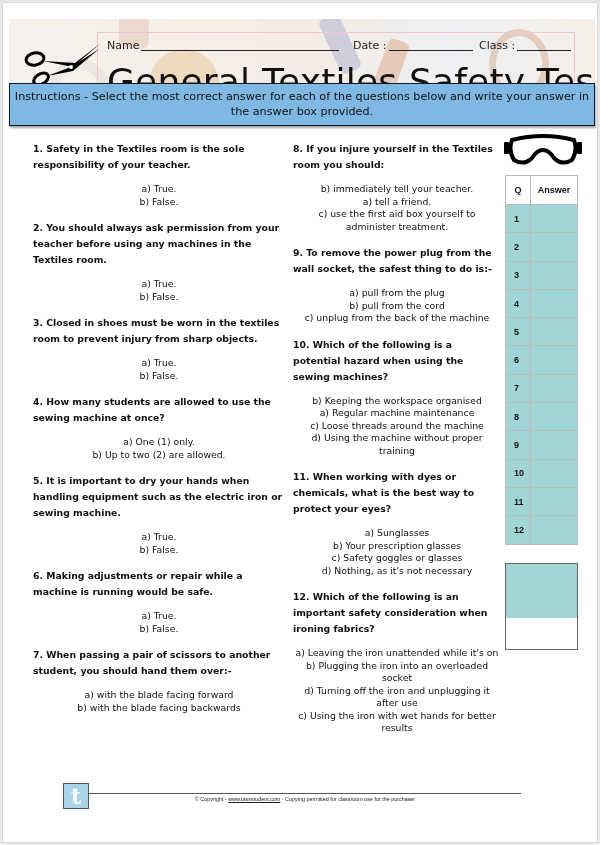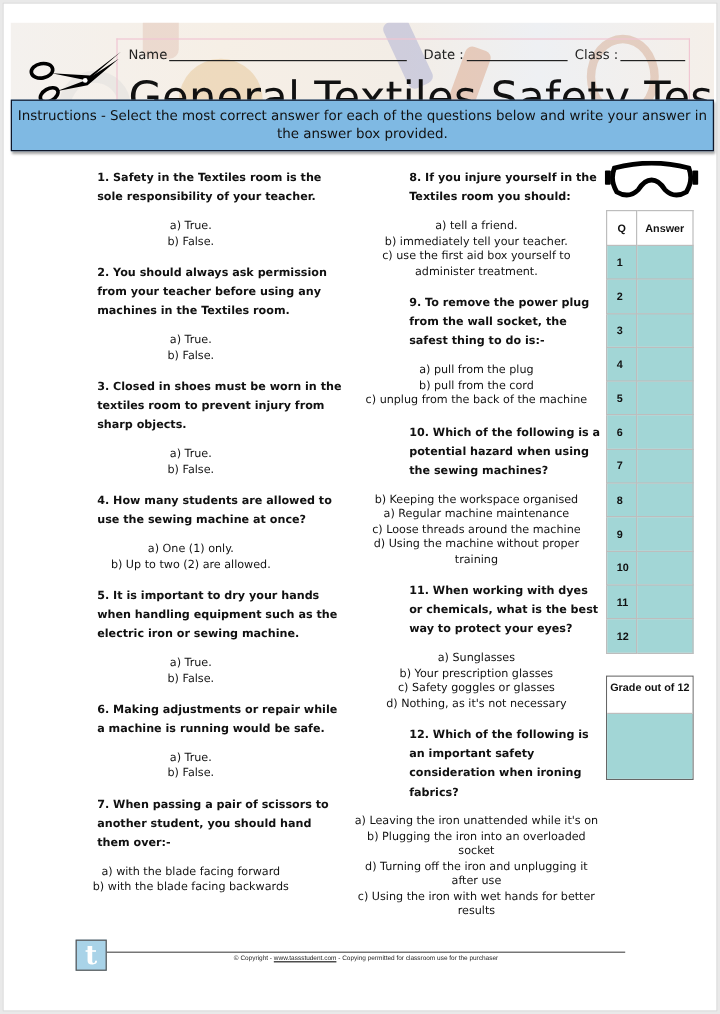--- a/index.html
+++ b/index.html
@@ -36,21 +36,21 @@
   
   .instructions {
     position: absolute; left: 6px; top: 80px; width: 586px; height: 43px;
     background: #7fb9e3; border: 1px solid #0f172a; box-shadow: 1px 2px 2px rgba(0,0,0,.35);
     text-align: center; font-size: 11.2px; line-height: 15px; padding-top: 5px; color: #111;
   }
   
   .col { position: absolute; top: 138px; font-size: 9.3px; line-height: 12.5px; }
   .col.left { left: 30px; width: 252px; }
   .col.right { left: 290px; width: 208px; }
-  .q { font-weight: bold; line-height: 16px; margin-bottom: 10px; margin-left: 48px; }
+  .q { font-weight: bold; line-height: 16px; margin-bottom: 10px; }
   .opts { margin-bottom: 12px; }
   .opt { display: block; text-align: center; }
   
   .goggles { position: absolute; left: 501px; top: 131px; width: 78px; height: 32px; }
   
   .ans-table {
     position: absolute; left: 502px; top: 172px; width: 73px;
     border-collapse: collapse; font-family: "Liberation Sans", sans-serif;
   }
   .ans-table td, .ans-table th {
@@ -168,22 +168,22 @@
           <span class="opt">a) with the blade facing forward</span>
           <span class="opt">b) with the blade facing backwards</span>
         </div>
     </div>
   </div>
 
   <div class="col right">
     <div>
       <div class="q">8. If you injure yourself in the Textiles room you should:</div>
       <div class="opts">
+          <span class="opt">b) immediately tell your teacher.</span>
           <span class="opt">a) tell a friend.</span>
-          <span class="opt">b) immediately tell your teacher.</span>
           <span class="opt">c) use the first aid box yourself to administer treatment.</span>
         </div>
     </div>
     <div>
       <div class="q">9. To remove the power plug from the wall socket, the safest thing to do is:-</div>
       <div class="opts">
           <span class="opt">a) pull from the plug</span>
           <span class="opt">b) pull from the cord</span>
           <span class="opt">c) unplug from the back of the machine</span>
         </div>
@@ -274,21 +274,20 @@
           <td></td>
         </tr>
     <tr>
           <td class="qn">12</td>
           <td></td>
         </tr>
   </tbody>
     </table>
 
   <div class="grade-box">
-    <div class="gh">Grade out of 12</div>
     <div class="gv"></div>
   </div>
 
   <div class="footer-logo">t</div>
   <div class="footer-line"></div>
   <div class="footer-text">
     <span>© Copyright - </span><span class="link">www.tassstudent.com</span><span> - Copying permitted for classroom use for the purchaser</span>
   </div>
 </div>
 

